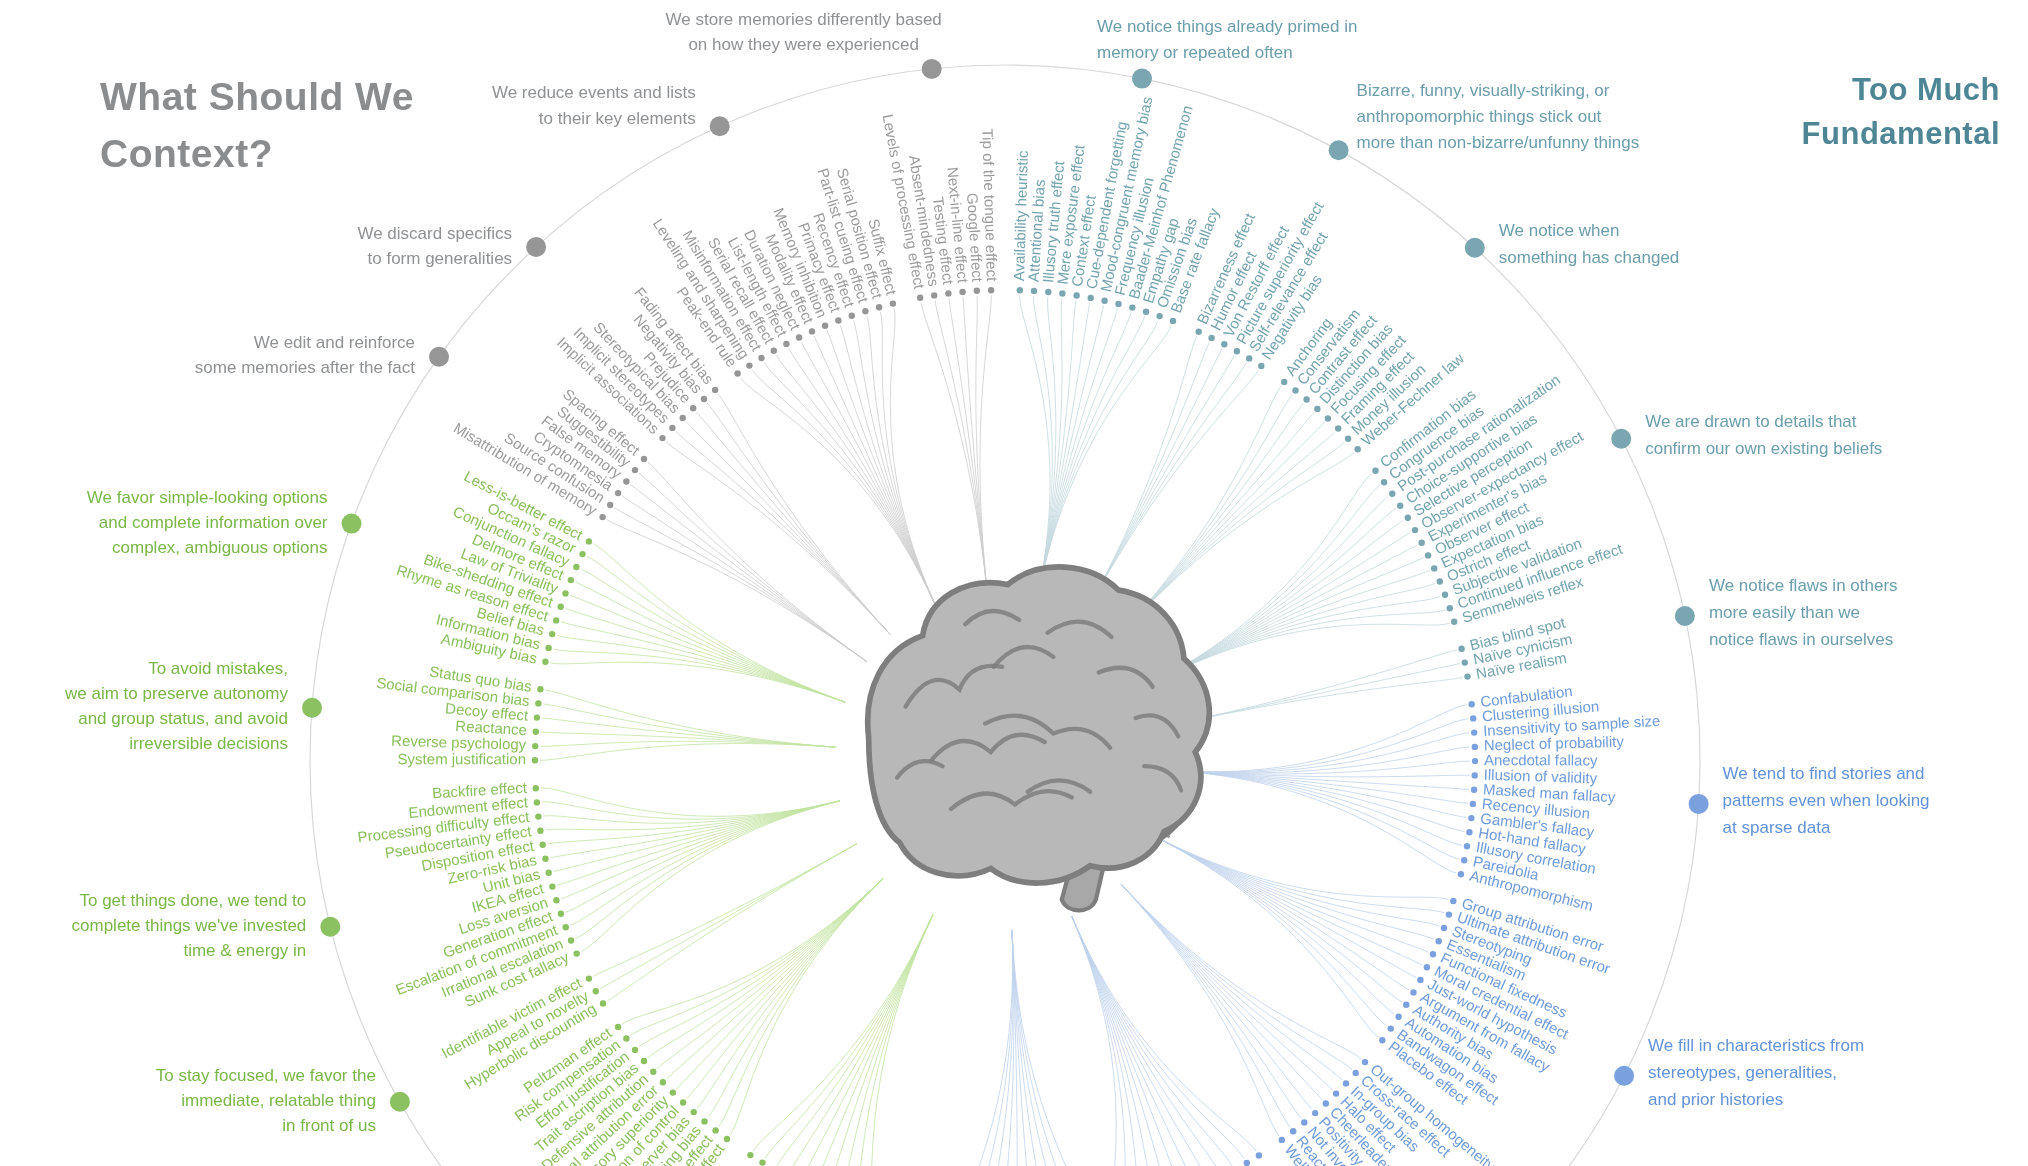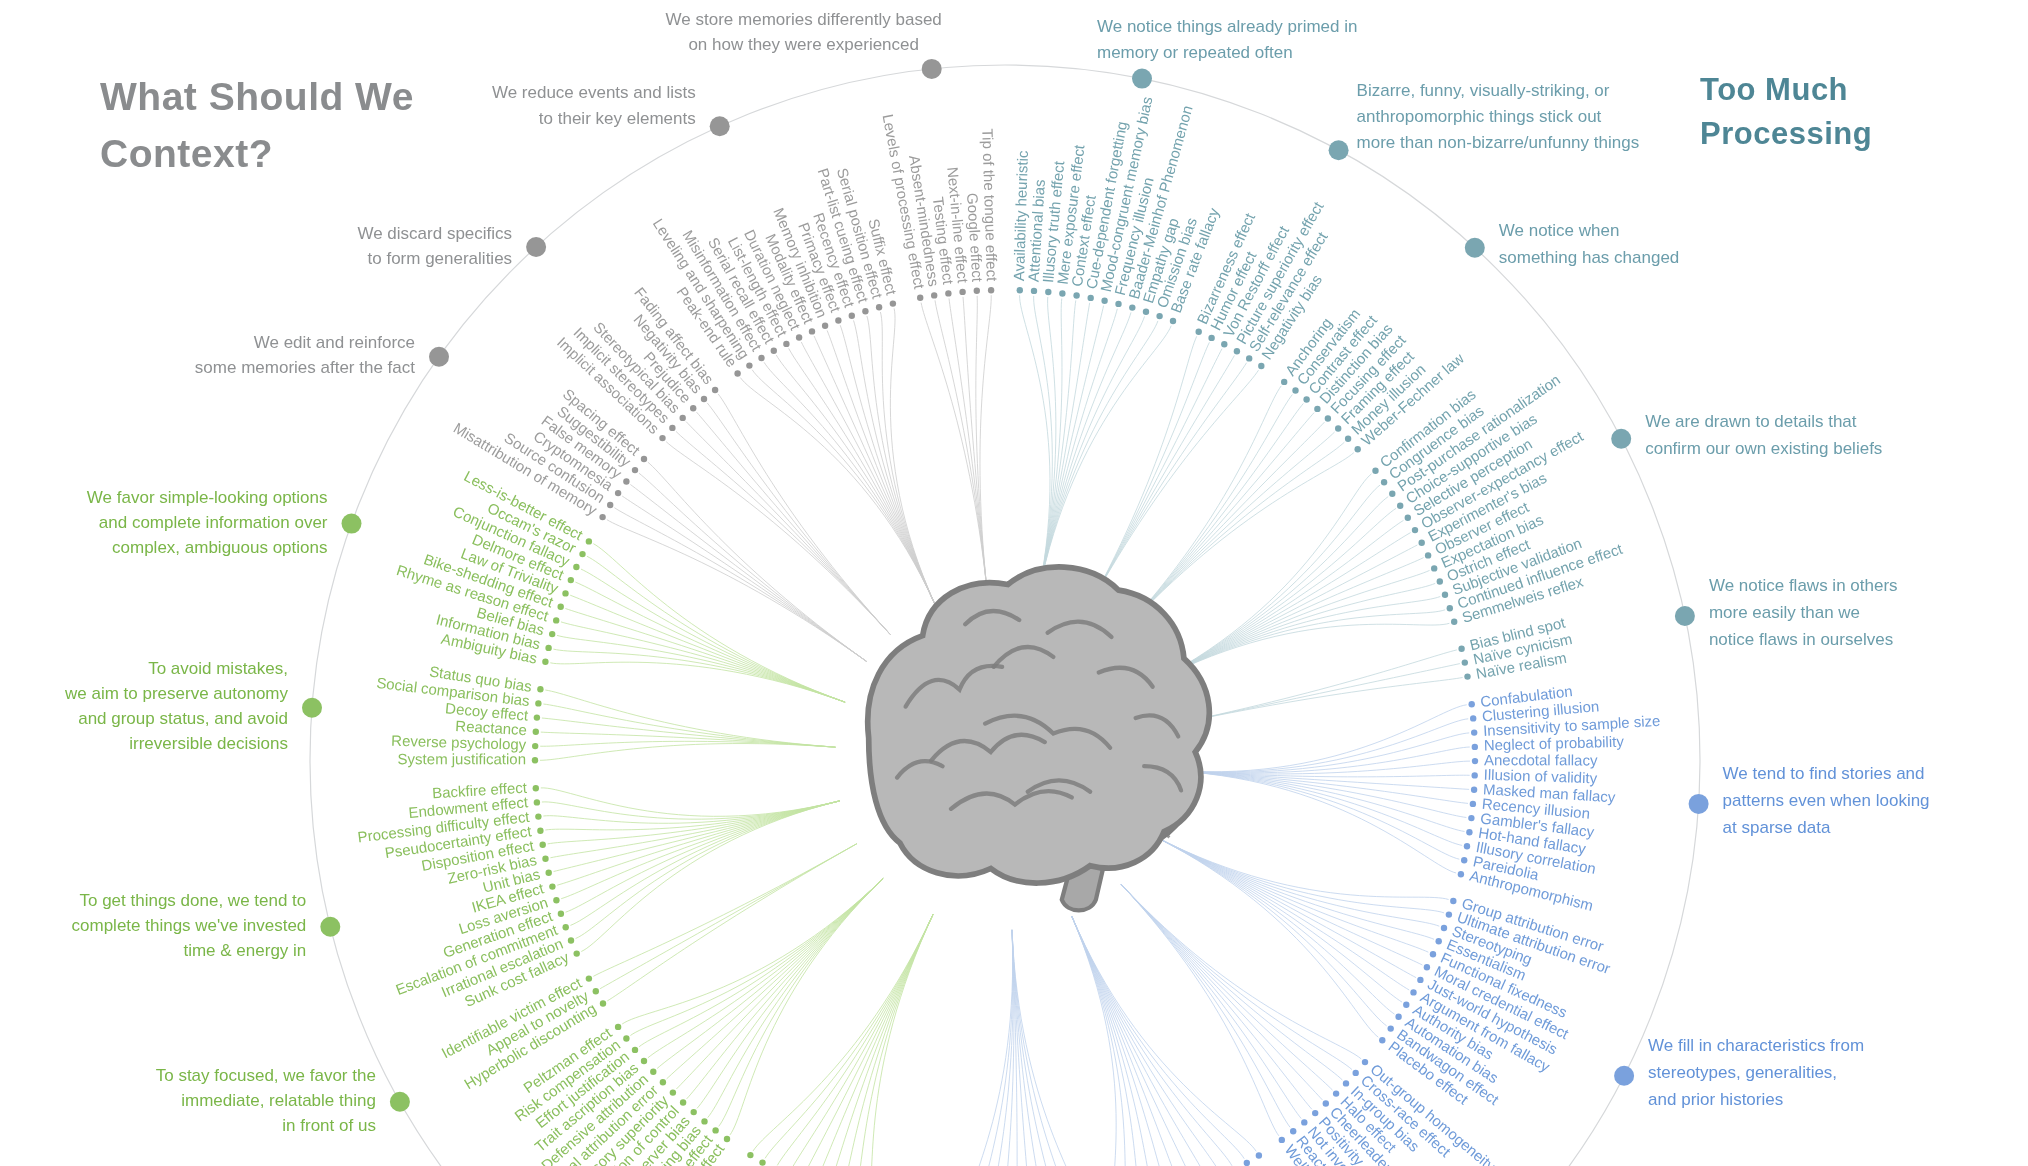--- a/index.html
+++ b/index.html
@@ -19,21 +19,21 @@
   #heading-left{
     left:100px;top:68px;
     font-size:39px;line-height:57px;
     color:#8a8c8e;
     text-align:left;
   }
   #heading-right{
     left:1700px;top:68px;width:300px;
     font-size:31px;line-height:44px;
     color:#4e8695;
-    text-align:left;
+    text-align:right;
   }
   svg text{font-family:"Liberation Sans", sans-serif;}
 </style>
 </head>
 <body>
 
 <div id="stage">
   <svg id="codex-svg" width="2028" height="1166" viewBox="0 0 2028 1166">
       <circle cx="1005" cy="760" r="695" fill="none" stroke="#d6d8da" stroke-width="1.2"></circle>
       <g>
@@ -706,15 +706,15 @@
       </g>
     </svg>
 
   <div id="heading-left" class="heading">
     <div>What Should We</div>
     <div>Context?</div>
   </div>
 
   <div id="heading-right" class="heading">
     <div>Too Much</div>
-    <div>Processing</div>
+    <div>Fundamental</div>
   </div>
 </div>
 
 </body></html>

